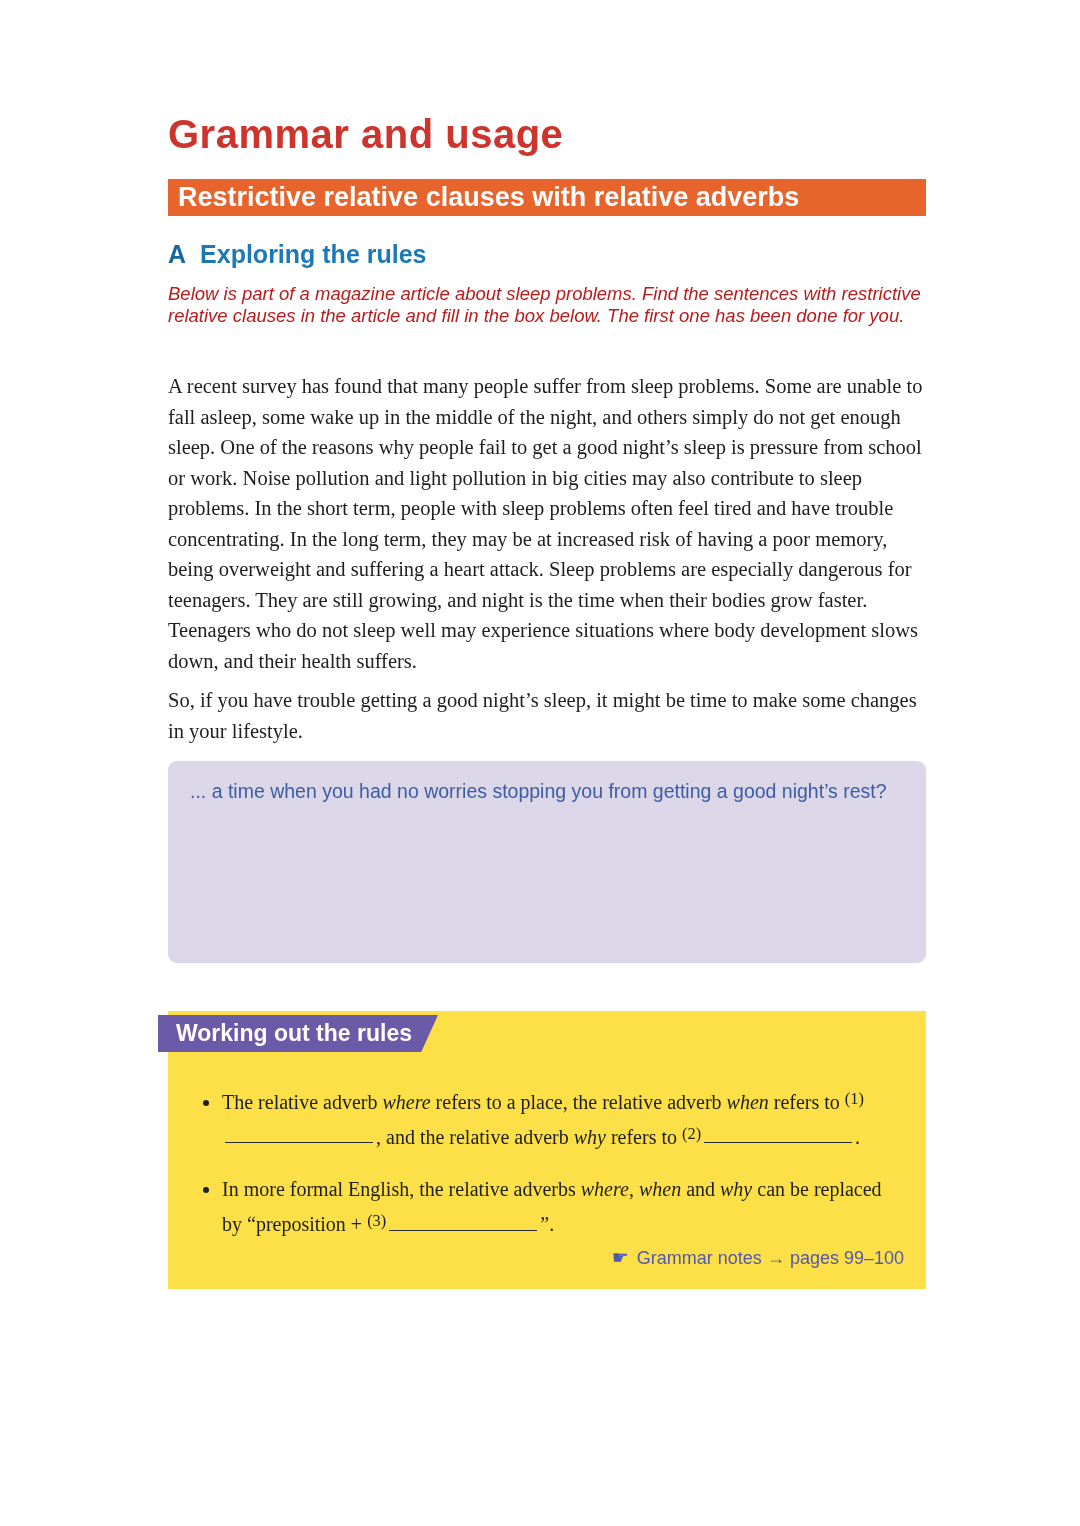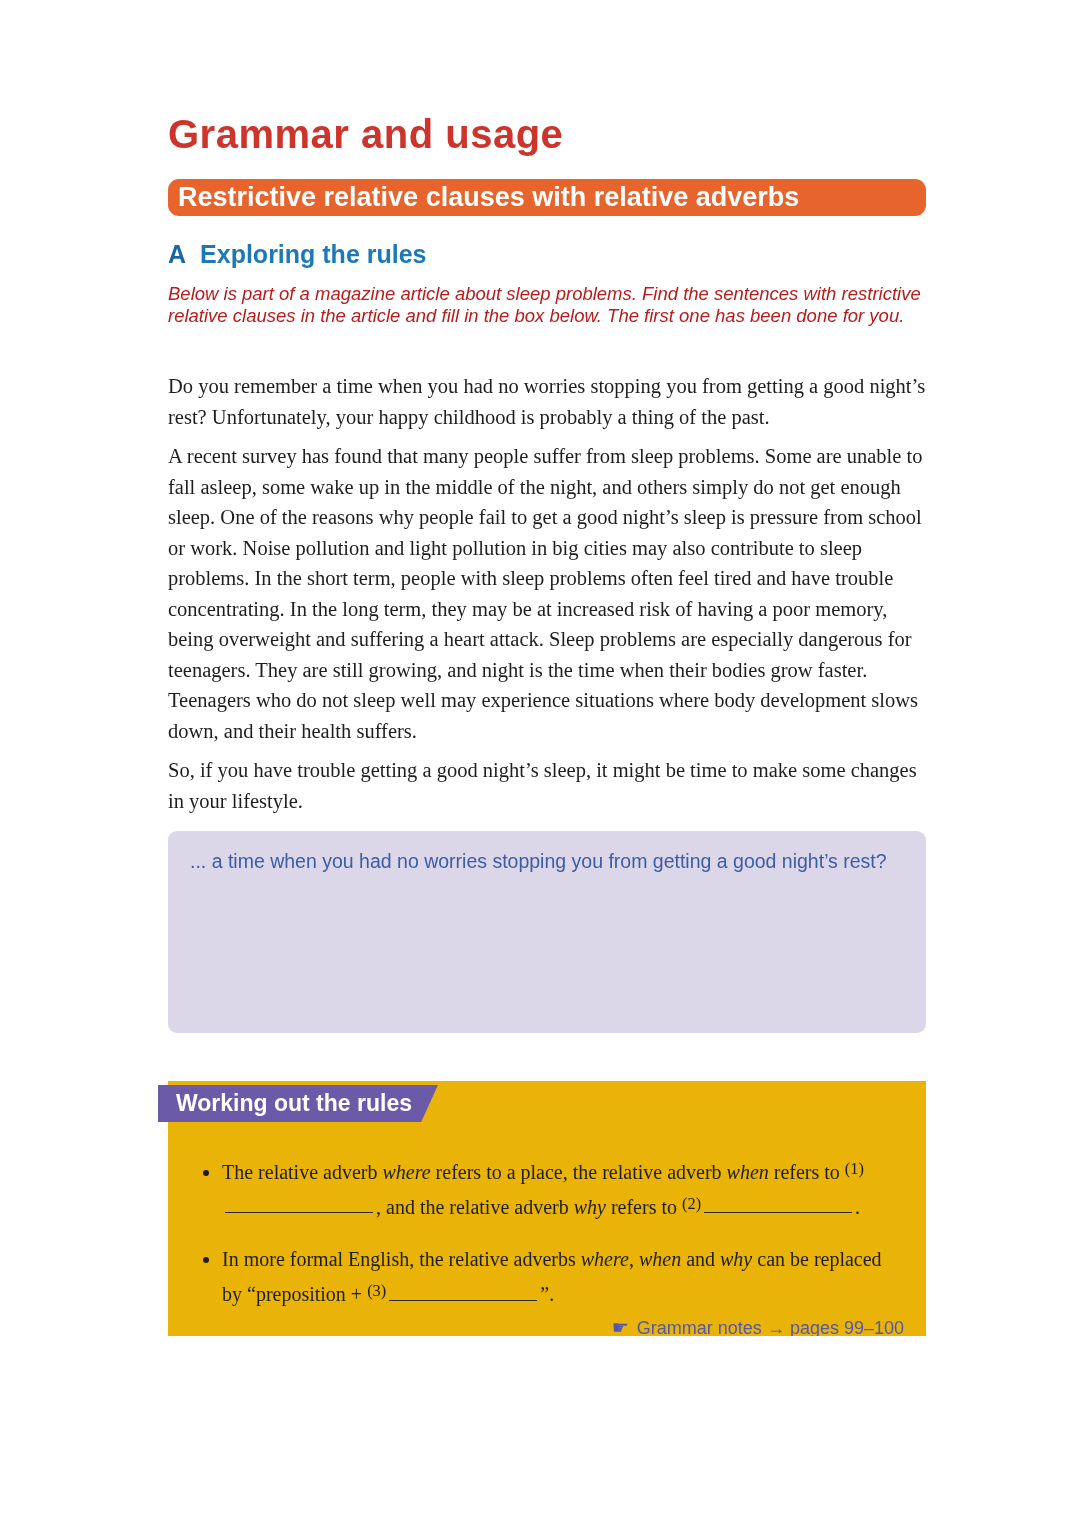--- a/index.html
+++ b/index.html
@@ -30,21 +30,20 @@
   .section-banner {
     background: #e8642d;
     color: #ffffff;
     font-family: "Liberation Sans", sans-serif;
     font-weight: bold;
     font-size: 27px;
     line-height: 37px;
     height: 37px;
     padding-left: 10px;
     margin-bottom: 24px;
-    border-radius: 11px;
   }
   .subsection-heading {
     font-family: "Liberation Sans", sans-serif;
     font-weight: bold;
     font-size: 25px;
     color: #1d79b5;
     margin-bottom: 14px;
   }
   .subsection-heading .letter { color: #16689f; margin-right: 14px; }
   .instructions {
@@ -73,21 +72,21 @@
   .answer-box .example {
     font-family: "Liberation Sans", sans-serif;
     font-size: 19.5px;
     color: #3c5da4;
   }
   .working-box {
     position: relative;
     margin-top: 48px;
     width: 758px;
     height: 278px;
-    background: #eab308;
+    background: #fde047;
   }
   .working-header {
     position: absolute;
     left: -10px;
     top: 4px;
     width: 280px;
     height: 37px;
     background: #6b5aa8;
     clip-path: polygon(0 0, 100% 0, 94% 100%, 0 100%);
     color: #ffffff;
@@ -178,21 +177,20 @@
 
     <div class="section-banner">Restrictive relative clauses with relative adverbs</div>
 
     <div class="subsection-heading">
       <span class="letter">A</span><span>Exploring the rules</span>
     </div>
 
     <div class="instructions">Below is part of a magazine article about sleep problems. Find the sentences with restrictive relative clauses in the article and fill in the box below. The first one has been done for you.</div>
 
     <div class="article">
-      <p>Do you remember a time when you had no worries stopping you from getting a good night’s rest? Unfortunately, your happy childhood is probably a thing of the past.</p>
       <p>A recent survey has found that many people suffer from sleep problems. Some are unable to fall asleep, some wake up in the middle of the night, and others simply do not get enough sleep. One of the reasons why people fail to get a good night’s sleep is pressure from school or work. Noise pollution and light pollution in big cities may also contribute to sleep problems. In the short term, people with sleep problems often feel tired and have trouble concentrating. In the long term, they may be at increased risk of having a poor memory, being overweight and suffering a heart attack. Sleep problems are especially dangerous for teenagers. They are still growing, and night is the time when their bodies grow faster. Teenagers who do not sleep well may experience situations where body development slows down, and their health suffers.</p>
       <p>So, if you have trouble getting a good night’s sleep, it might be time to make some changes in your lifestyle.</p>
     </div>
 
     <div class="answer-box">
       <div class="example">... a time when you had no worries stopping you from getting a good night’s rest?</div>
     </div>
 
     <div class="working-box">
       <div class="working-header">Working out the rules</div>

